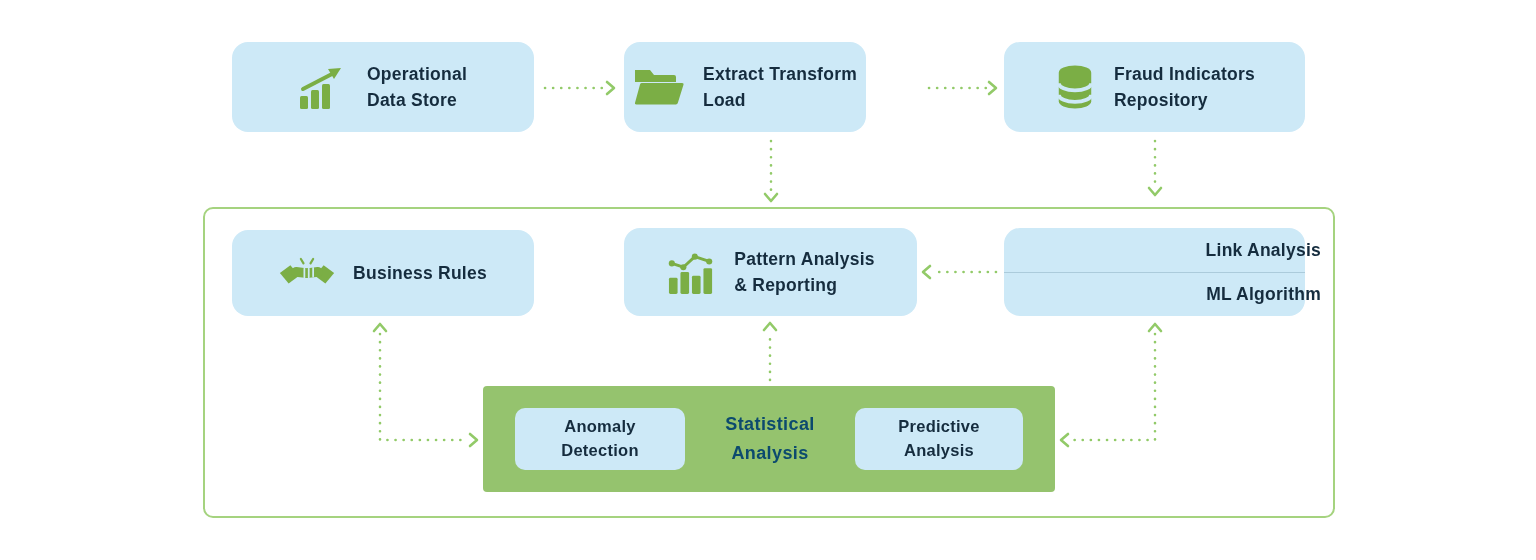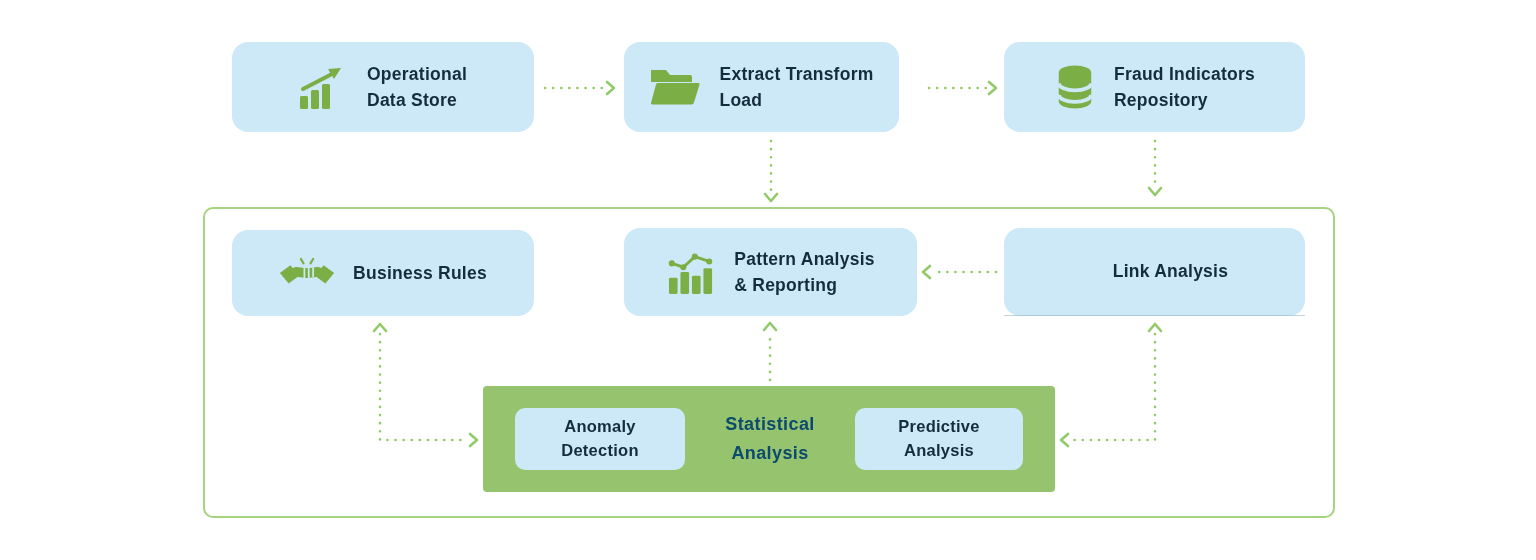--- a/index.html
+++ b/index.html
@@ -24,21 +24,21 @@
     position:absolute;background:var(--blue);border-radius:16px;
     display:flex;align-items:center;justify-content:center;gap:18px;
     color:var(--text);font-size:17.5px;font-weight:700;letter-spacing:.25px;box-sizing:border-box;
   }
   .label{white-space:pre-line;line-height:1.5;}
   .icon{display:flex;align-items:center;}
   .icon svg{display:block;}
   .ig{fill:var(--icon-green);}
   .igs{stroke:var(--icon-green);fill:none;}
   .split{flex-direction:column;gap:0;padding:0;}
-  .split-row{flex:1;display:flex;align-items:center;justify-content:center;width:100%;margin-left:32px;}
+  .split-row{flex:1;display:flex;align-items:center;justify-content:flex-end;width:100%;margin-left:32px;}
   .divider{height:1px;width:100%;background:#8fb2c4;opacity:.55;}
   .green-panel{
     position:absolute;left:483px;top:386px;width:572px;height:106px;
     background:var(--panel-green);border-radius:4px;
     display:flex;align-items:center;justify-content:space-between;
     padding:0 32px;box-sizing:border-box;
   }
   .mini{
     width:170px;height:62px;border-radius:10px;background:var(--blue);
     display:flex;align-items:center;justify-content:center;text-align:center;
@@ -101,21 +101,21 @@
         <rect class="ig" x="12" y="26" width="8" height="19" rx="1.5"></rect>
         <rect class="ig" x="23" y="20" width="8" height="25" rx="1.5"></rect>
         <path class="igs" d="M4 25 L33 10" stroke-width="4" stroke-linecap="round"></path>
         <path class="ig" d="M42 4 L35 15 L29 5 Z"></path>
       </svg>
     </span>
     <span class="label">Operational
 Data Store</span>
   </div>
 
-  <div class="node" style="left:624px;top:42px;width:275px;height:90px;">
+  <div class="node" style="left:624px;top:42px;width:242px;height:90px;">
     <span class="icon">
       <svg width="52" height="40" viewBox="0 0 52 40">
         <path class="ig" d="M2 3 h15 l4 5 h20 a2 2 0 0 1 2 2 v5 H2 Z"></path>
         <path class="ig" d="M9 16 h40 a1.5 1.5 0 0 1 1.4 2 l-5.6 18 a2 2 0 0 1 -1.9 1.4 H3.5 a1.5 1.5 0 0 1 -1.4 -2 L7 17.4 A2 2 0 0 1 9 16 Z"></path>
       </svg>
     </span>
     <span class="label">Extract Transform
 Load</span>
   </div>
 
@@ -161,20 +161,23 @@
     </span>
     <span class="label">Pattern Analysis
 &amp; Reporting</span>
   </div>
 
   <div class="node split" style="left:1004px;top:228px;width:301px;height:88px;">
     <div class="split-row">
       <span class="label">Link Analysis</span>
     </div>
     <div class="divider"></div>
+    <div class="split-row">
+      <span class="label">ML Algorithm</span>
+    </div>
   </div>
 
   <div class="green-panel">
     <div class="mini">
       <span class="label">Anomaly
 Detection</span>
     </div>
     <span class="stat-label">Statistical
 Analysis</span>
     <div class="mini" style="width:168px;">

